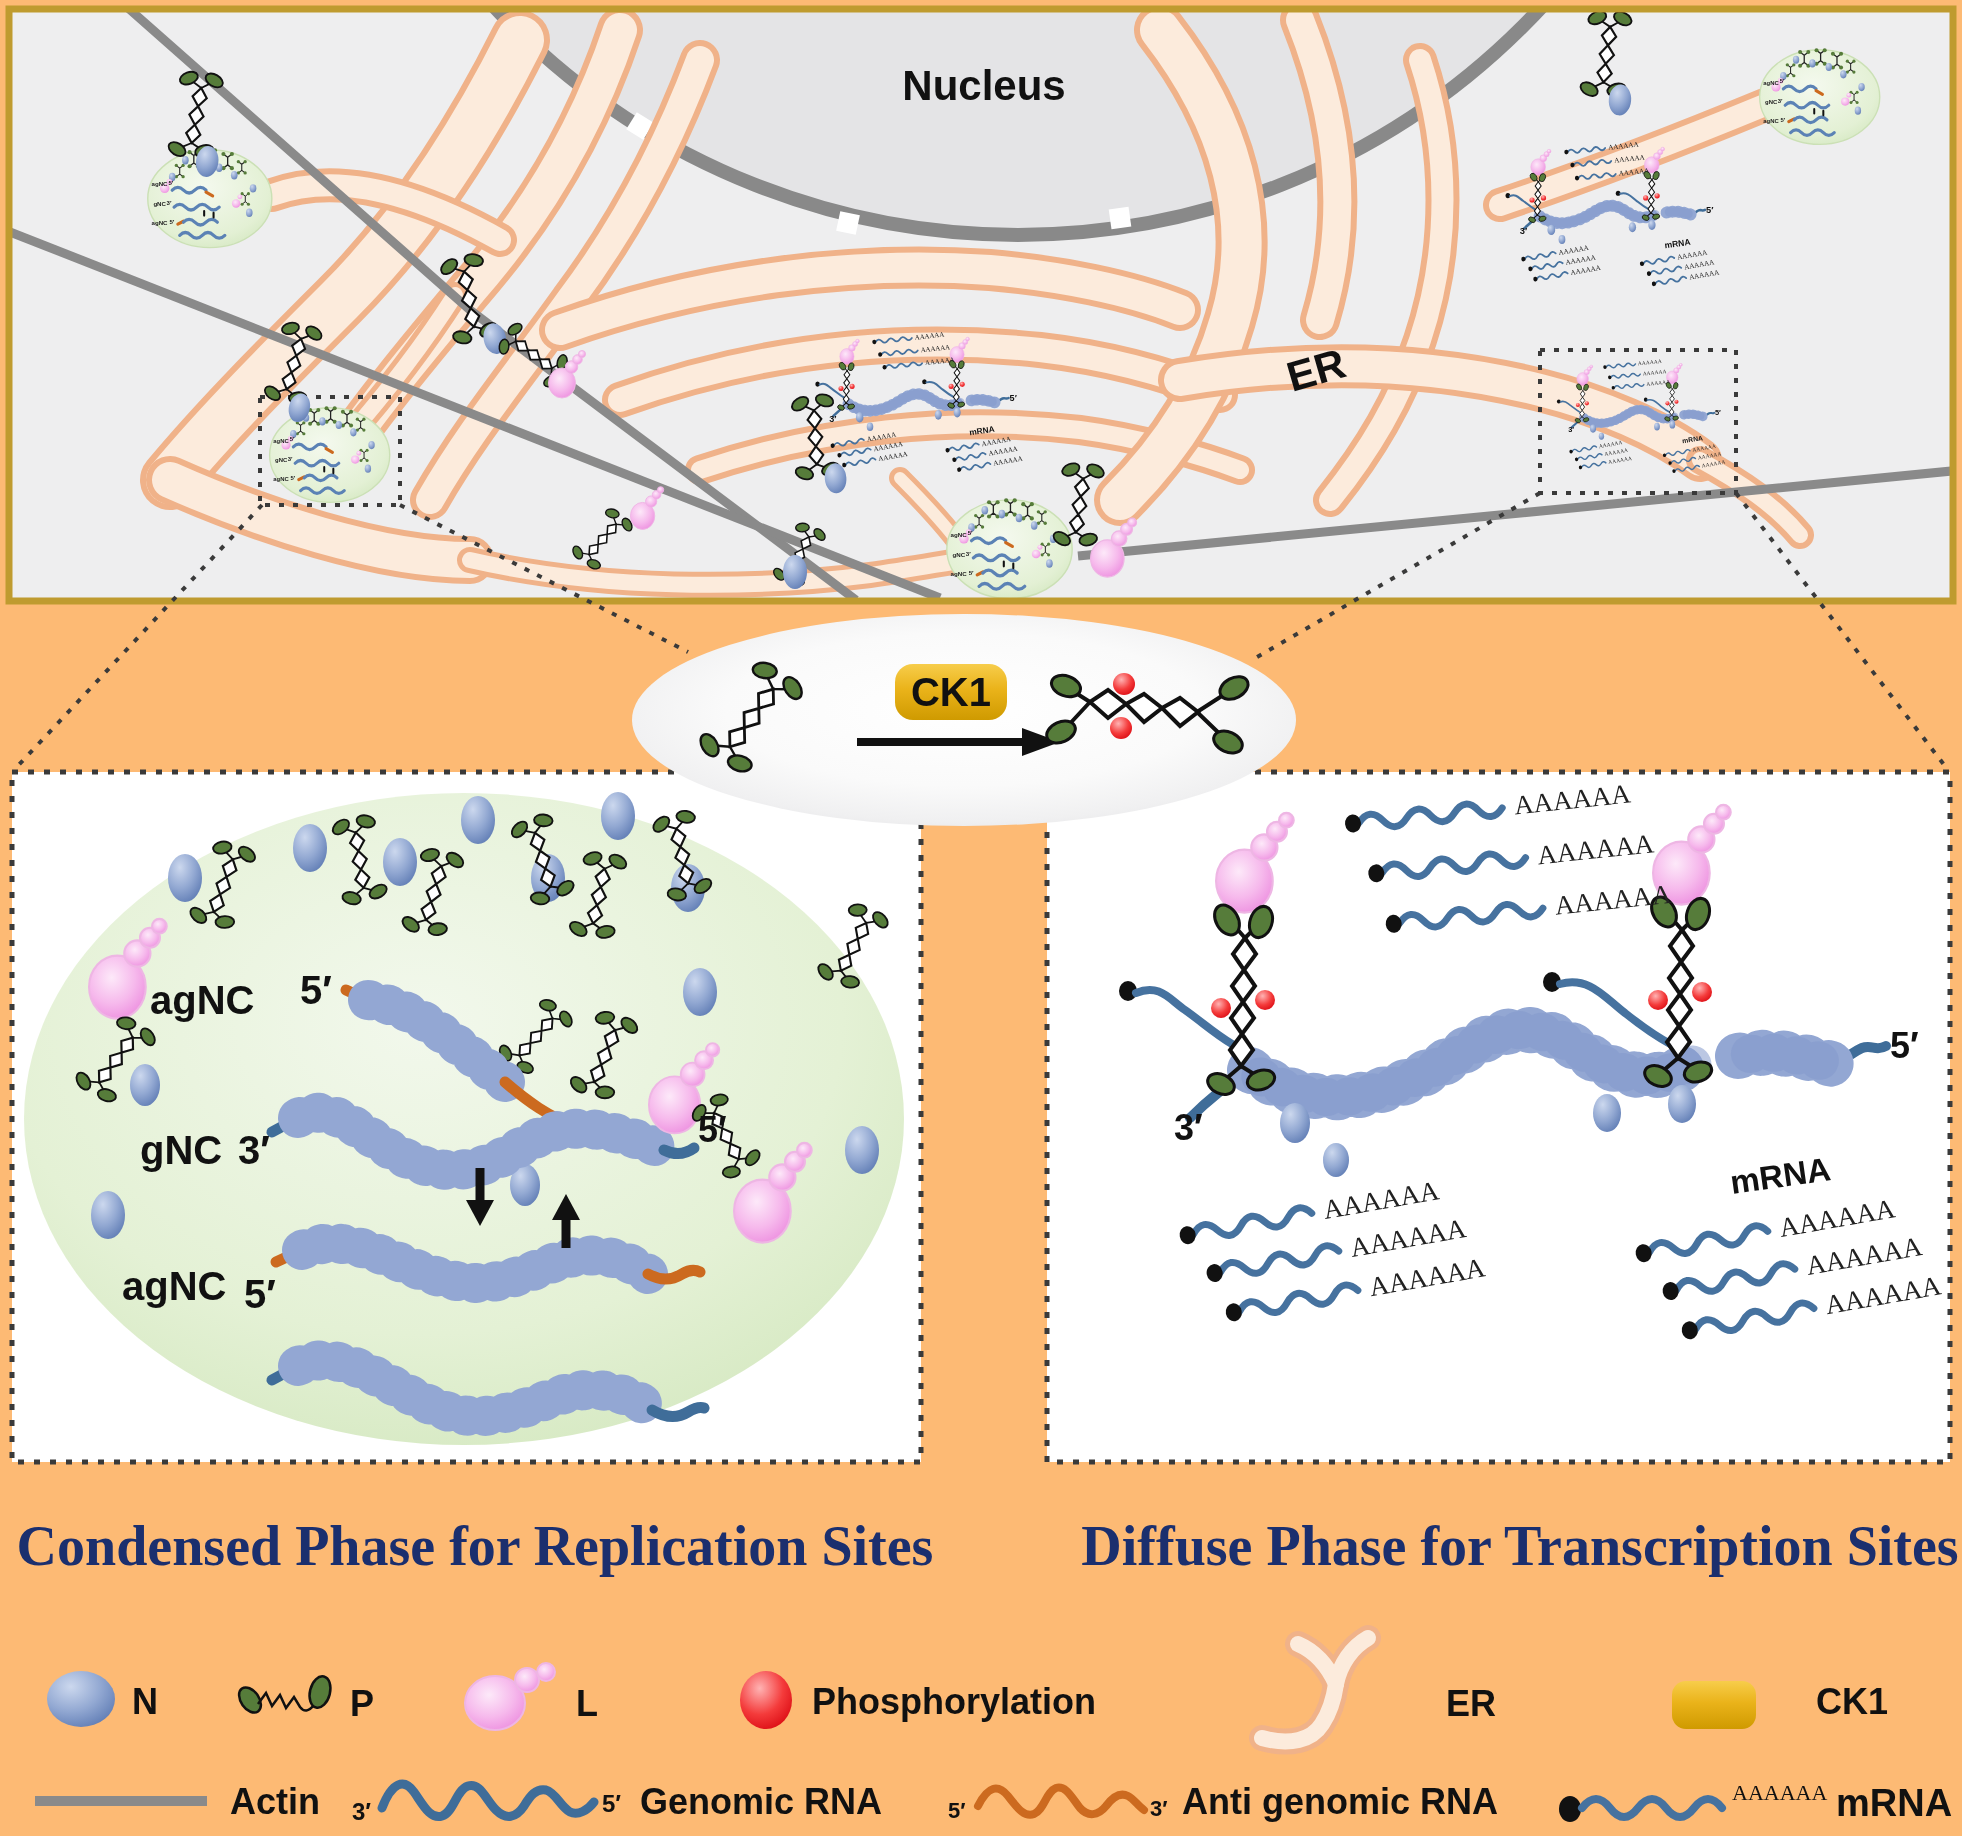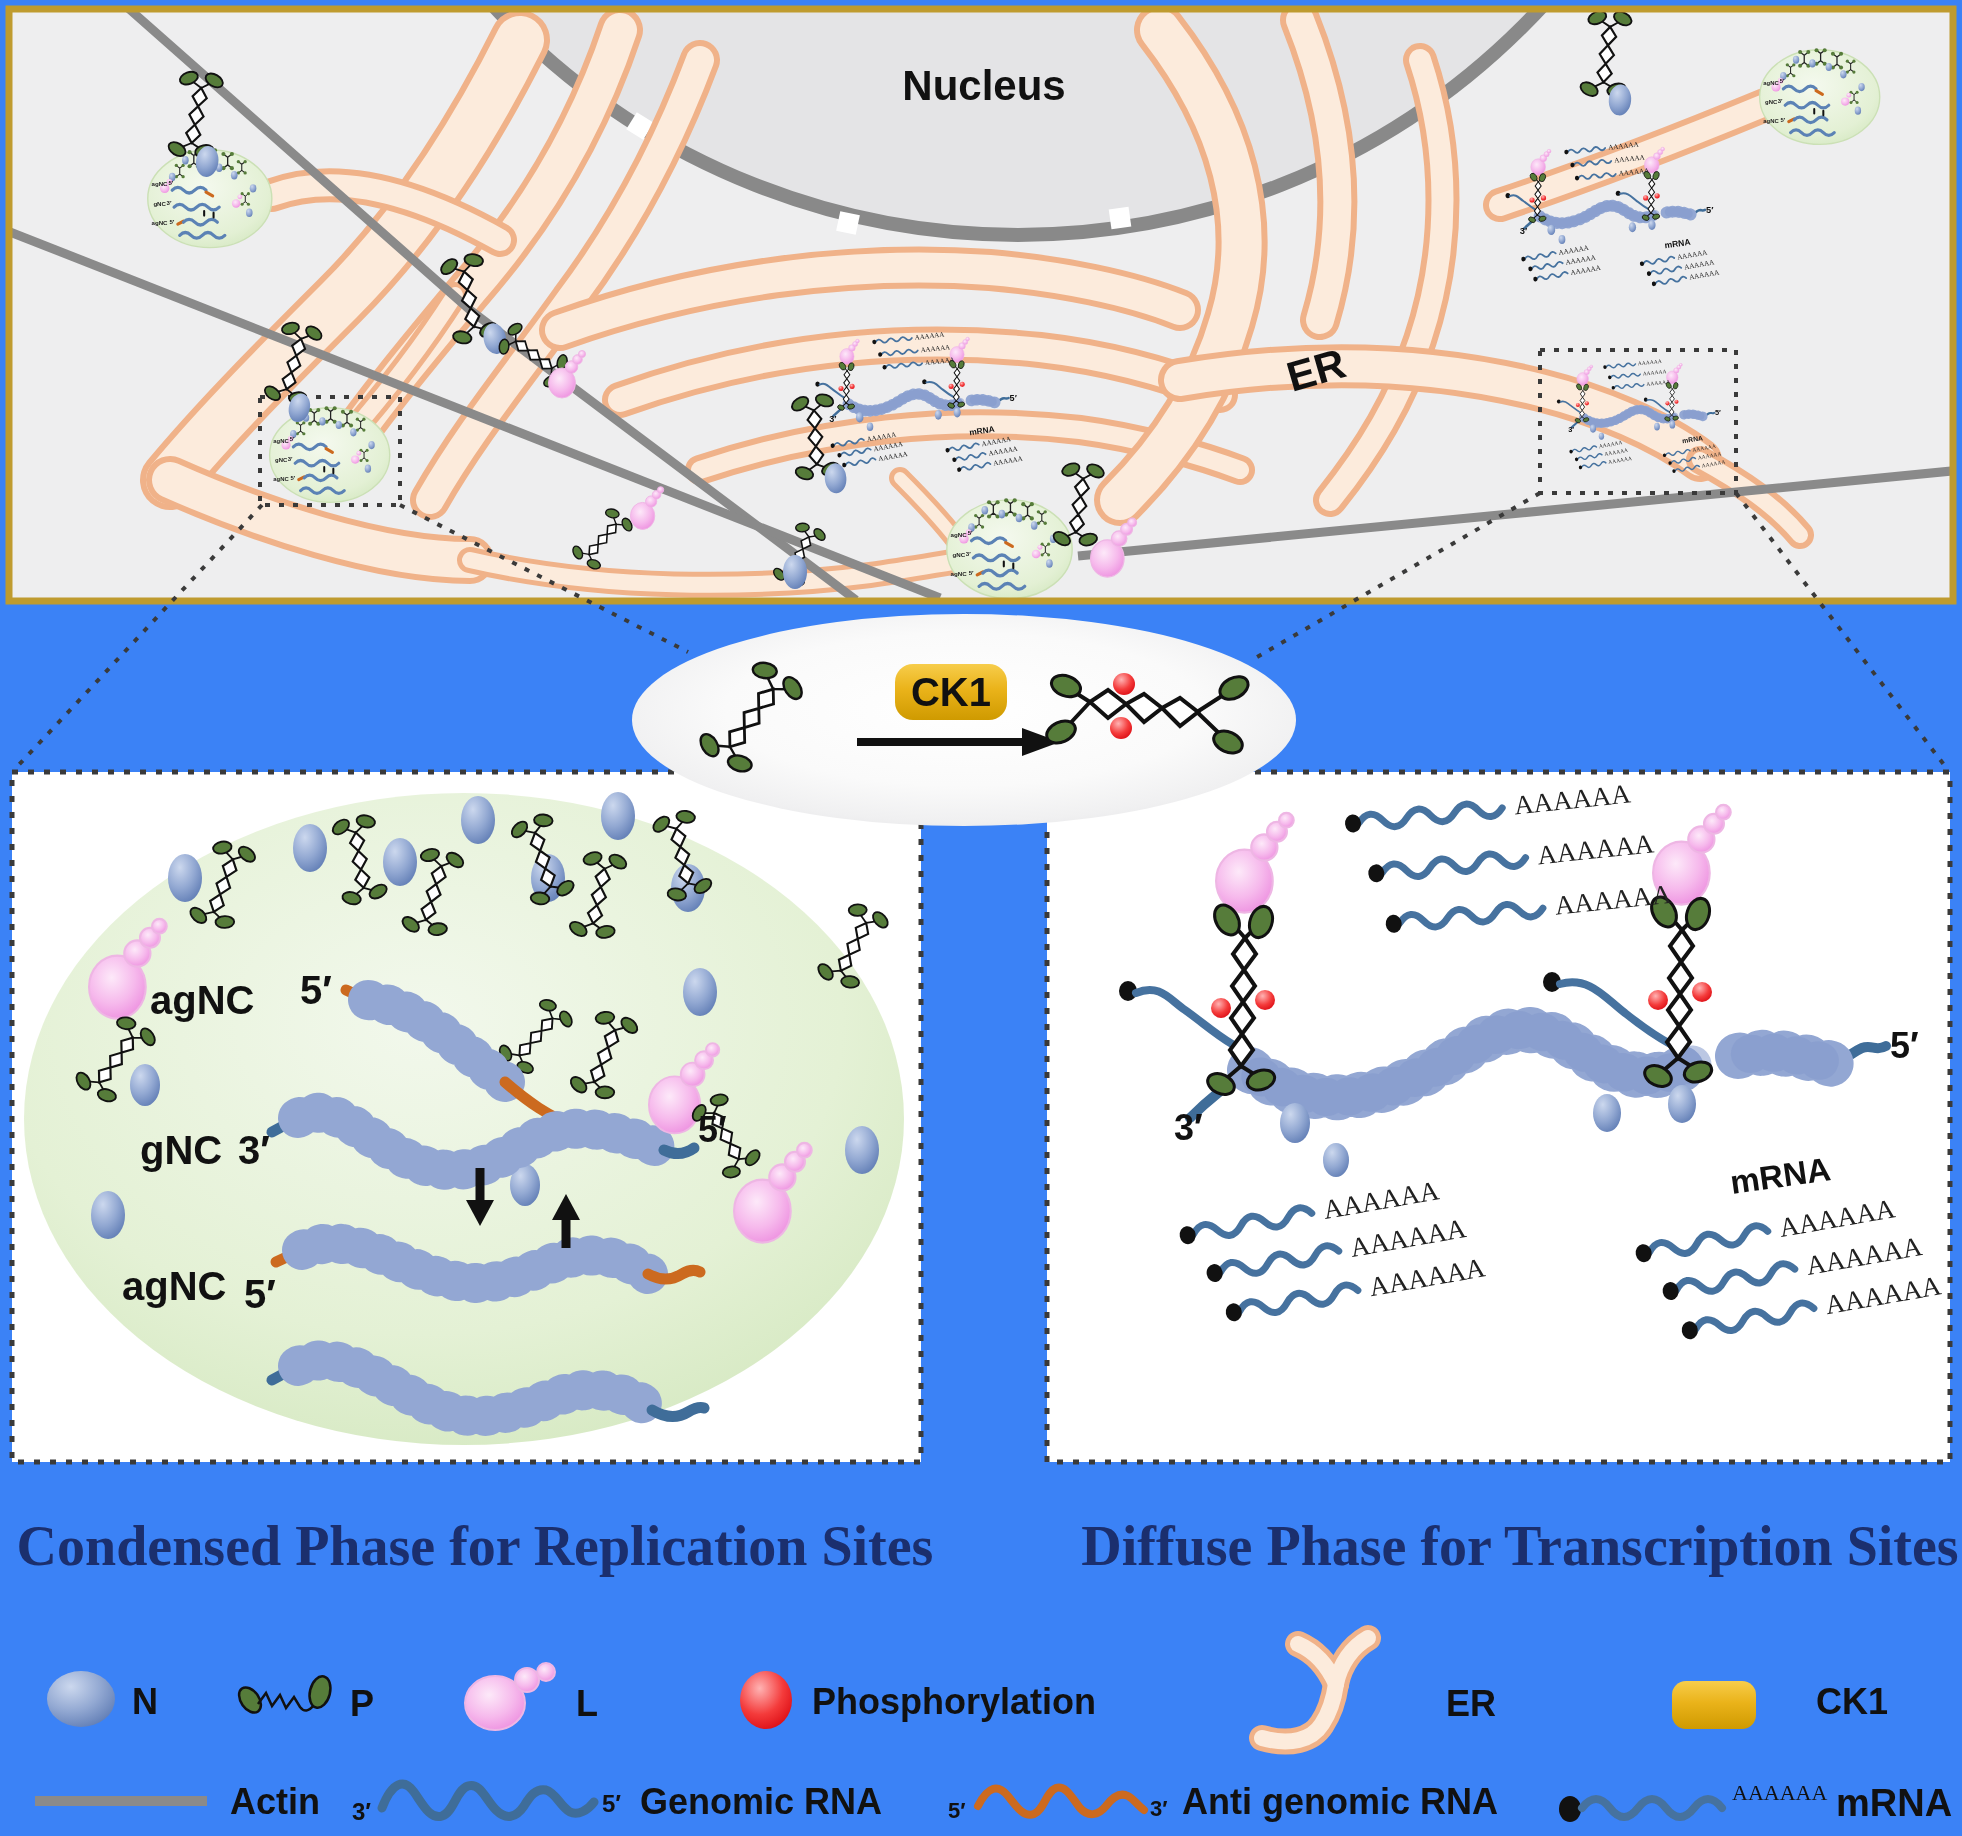--- a/index.html
+++ b/index.html
@@ -1,16 +1,16 @@
 <!DOCTYPE html>
 <html><head>
 <meta charset="utf-8">
 <style>
   html,body{margin:0;padding:0;background:#ffffff;}
-  .stage{position:relative;width:1962px;height:1836px;background:#3b82f6;overflow:hidden;
+  .stage{position:relative;width:1962px;height:1836px;background:#fdba74;overflow:hidden;
          font-family:"Liberation Sans", sans-serif;}
   svg{position:absolute;left:0;top:0;}
   text{user-select:none;}
   .sans-b{font-family:"Liberation Sans",sans-serif;font-weight:bold;}
   .serif-b{font-family:"Liberation Serif","DejaVu Serif",serif;font-weight:bold;}
   .polya{font-family:"Liberation Serif","DejaVu Serif",serif;}
 </style>
 </head>
 <body>
 

